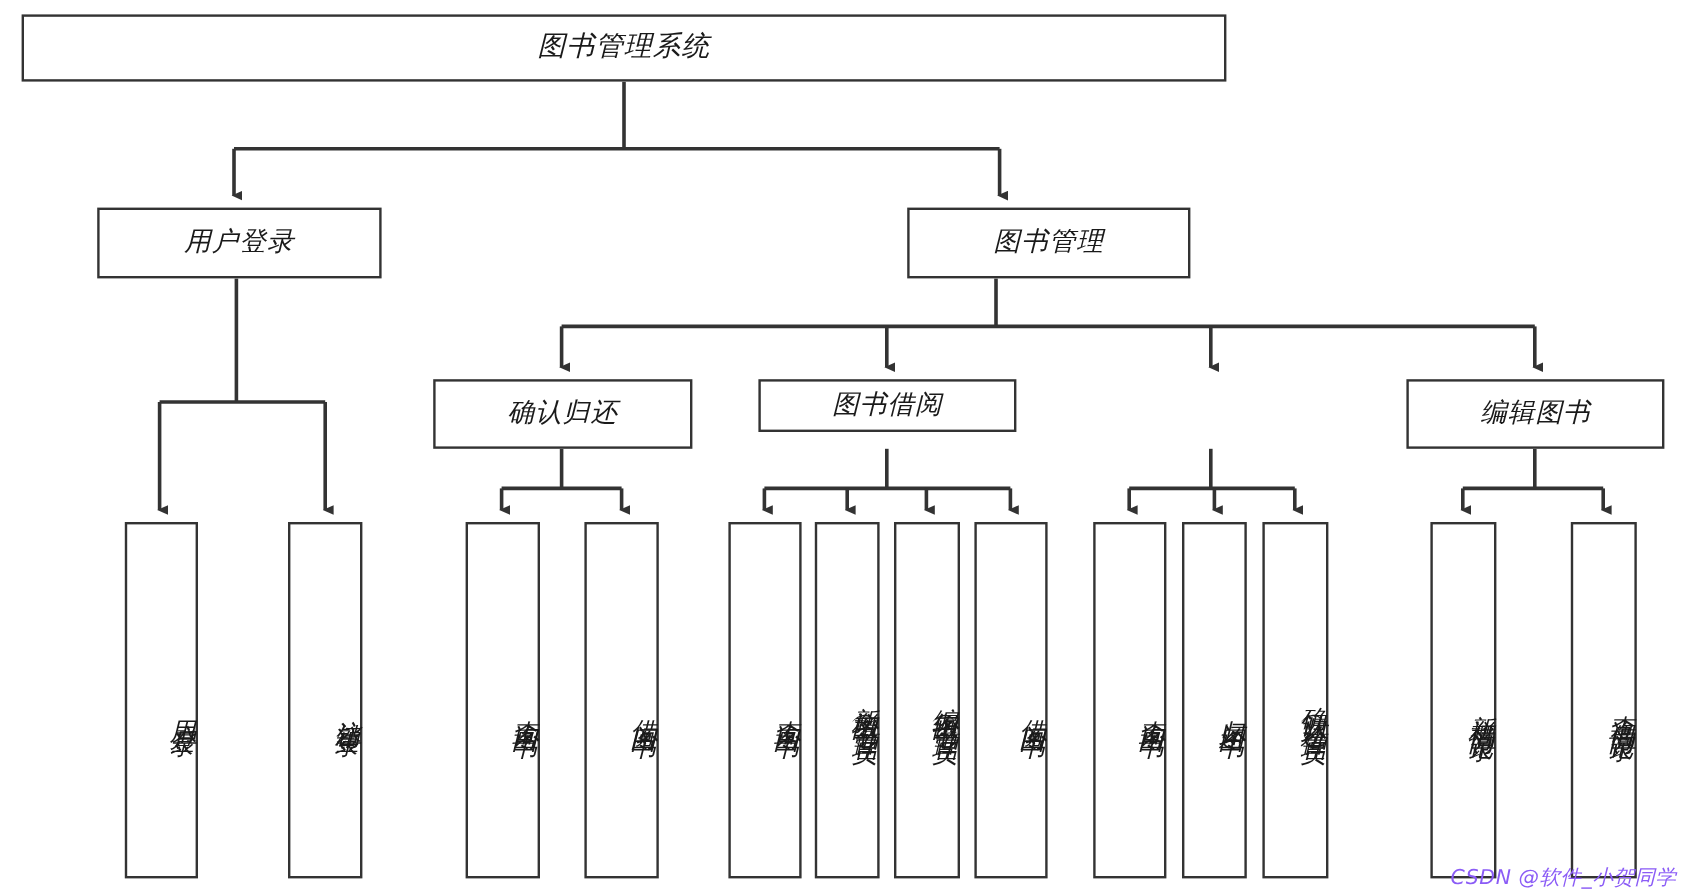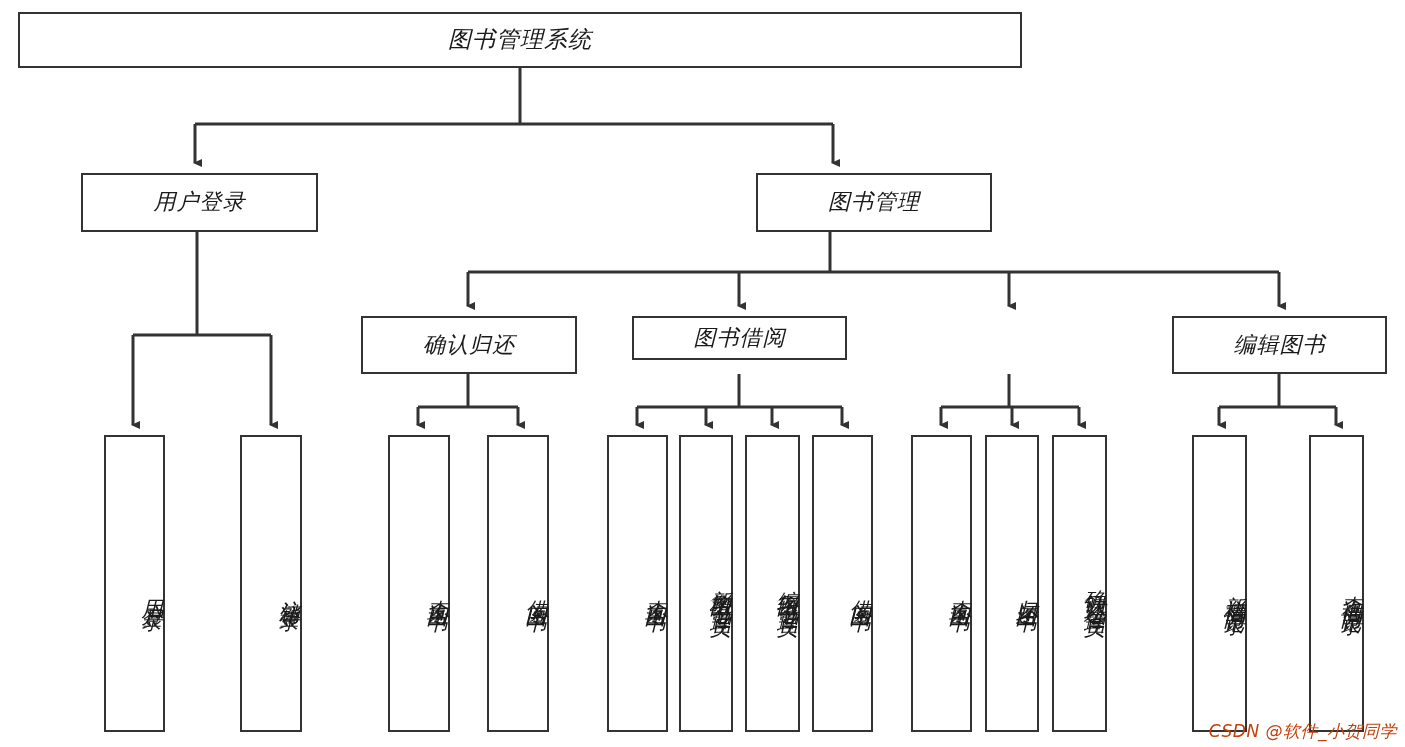--- a/index.html
+++ b/index.html
@@ -57,21 +57,21 @@
   .node.vert span {
     writing-mode: vertical-rl;
     text-orientation: upright;
     display: block;
   }
   .watermark {
     position: absolute;
     right: 8px;
     bottom: 4px;
     font-size: 17px;
-    color: #c2410c;
+    color: #8b5cf6;
     white-space: nowrap;
     letter-spacing: 0.5px;
   }
 </style>
 </head>
 <body>
 
 <div id="canvas">
 
   <svg id="wires" viewBox="0 0 1405 747" xmlns="http://www.w3.org/2000/svg">

